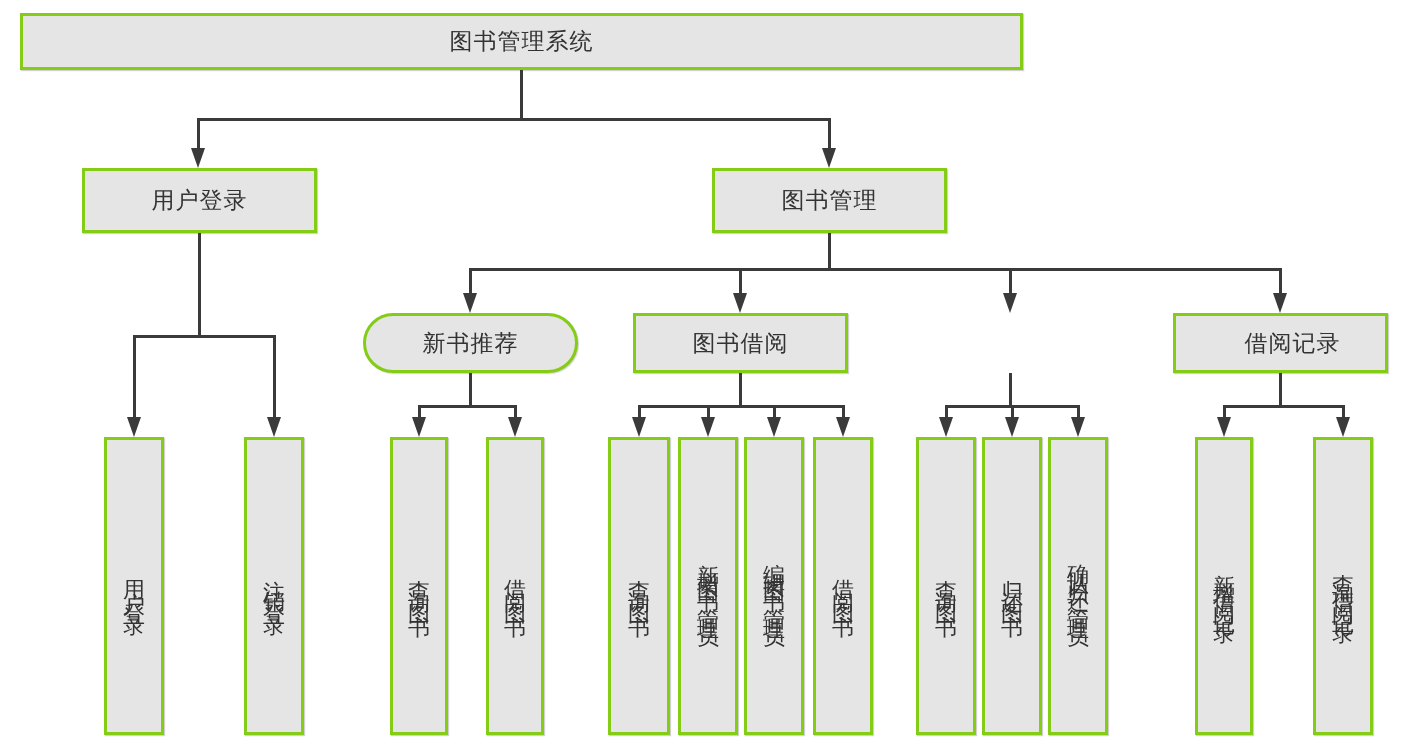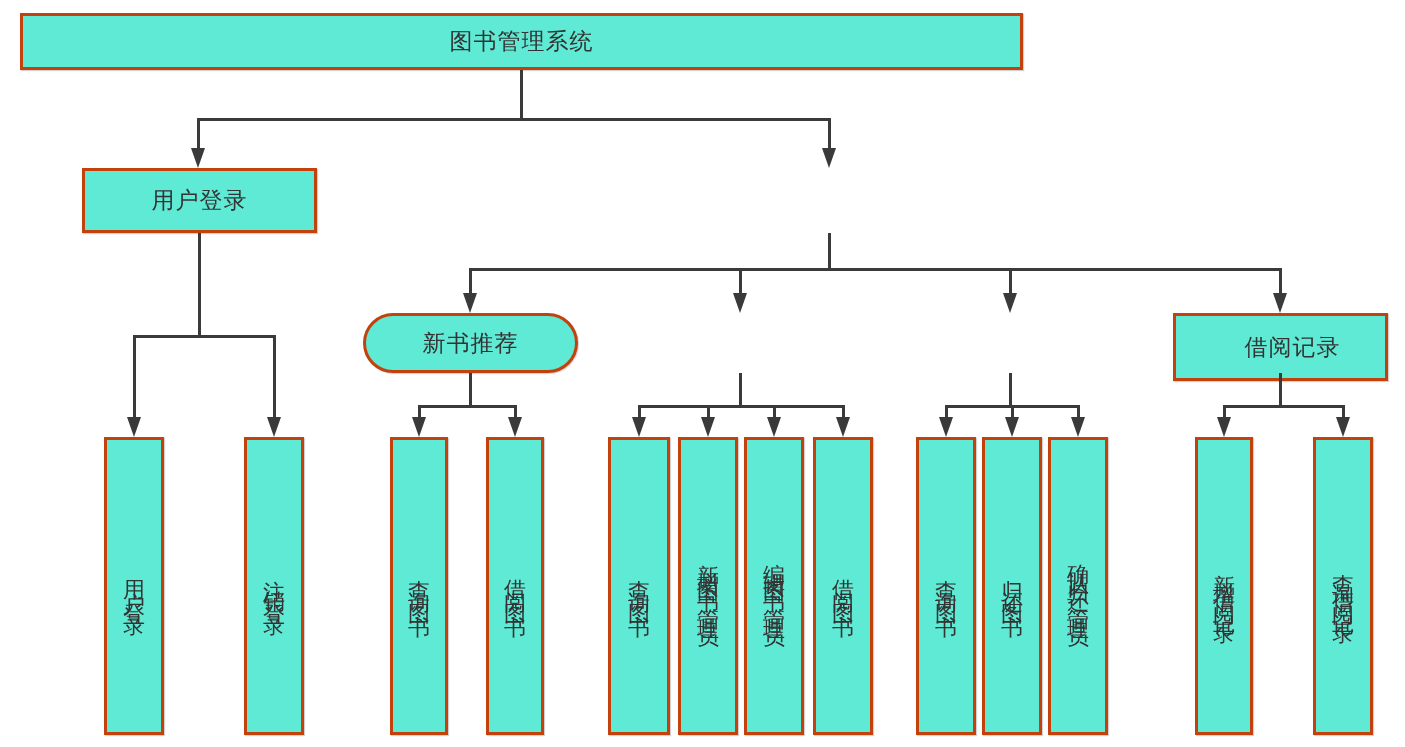--- a/index.html
+++ b/index.html
@@ -7,22 +7,22 @@
     position: relative;
     width: 1405px;
     height: 747px;
     background: #ffffff;
     font-family: "Liberation Sans", "DejaVu Sans", sans-serif;
     overflow: hidden;
   }
   .box {
     position: absolute;
     box-sizing: border-box;
-    background: #5eead4;
-    border: 3px solid #c2410c;
+    background: #e5e5e5;
+    border: 3px solid #84cc16;
     color: #333333;
     display: flex;
     align-items: center;
     justify-content: center;
     box-shadow: 1px 1px 1px rgba(0,0,0,0.18);
   }
   .hbox { font-size: 23px; letter-spacing: 1px; }
   .vbox span {
     writing-mode: vertical-rl;
     text-orientation: mixed;
@@ -64,20 +64,23 @@
   <div class="vline" style="left:520px; top:70px; height:50px;"></div>
   <div class="hline" style="left:197px; top:118px; width:634px;"></div>
   <div class="vline" style="left:197px; top:118px; height:34px;"></div>
   <div class="arrow" style="left:191px; top:148px;"></div>
   <div class="vline" style="left:828px; top:118px; height:34px;"></div>
   <div class="arrow" style="left:822px; top:148px;"></div>
 
   <div class="box hbox" style="left:82px; top:168px; width:235px; height:65px;">
     <span>用户登录</span>
   </div>
+  <div class="box hbox" style="left:712px; top:168px; width:235px; height:65px;">
+    <span>图书管理</span>
+  </div>
 
   <div class="vline" style="left:198px; top:233px; height:105px;"></div>
   <div class="hline" style="left:133px; top:335px; width:143px;"></div>
   <div class="vline" style="left:133px; top:335px; height:86px;"></div>
   <div class="arrow" style="left:127px; top:417px;"></div>
   <div class="vline" style="left:273px; top:335px; height:86px;"></div>
   <div class="arrow" style="left:267px; top:417px;"></div>
 
   <div class="vline" style="left:828px; top:233px; height:38px;"></div>
   <div class="hline" style="left:469px; top:268px; width:813px;"></div>
@@ -86,21 +89,24 @@
   <div class="vline" style="left:739px; top:268px; height:28px;"></div>
   <div class="arrow" style="left:733px; top:293px;"></div>
   <div class="vline" style="left:1009px; top:268px; height:28px;"></div>
   <div class="arrow" style="left:1003px; top:293px;"></div>
   <div class="vline" style="left:1279px; top:268px; height:28px;"></div>
   <div class="arrow" style="left:1273px; top:293px;"></div>
 
   <div class="box hbox" style="left:363px; top:313px; width:215px; height:60px;border-radius:30px;">
     <span>新书推荐</span>
   </div>
-  <div class="box hbox" style="left:1173px; top:313px; width:215px; height:68px;padding-left:24px;">
+  <div class="box hbox" style="left:633px; top:313px; width:215px; height:60px;">
+    <span>图书借阅</span>
+  </div>
+  <div class="box hbox" style="left:1173px; top:313px; width:215px; height:60px;padding-left:24px;">
     <span>借阅记录</span>
   </div>
 
   <div class="vline" style="left:469px; top:373px; height:35px;"></div>
   <div class="hline" style="left:418px; top:405px; width:99px;"></div>
   <div class="vline" style="left:418px; top:405px; height:16px;"></div>
   <div class="arrow" style="left:412px; top:417px;"></div>
   <div class="vline" style="left:514px; top:405px; height:16px;"></div>
   <div class="arrow" style="left:508px; top:417px;"></div>
 

